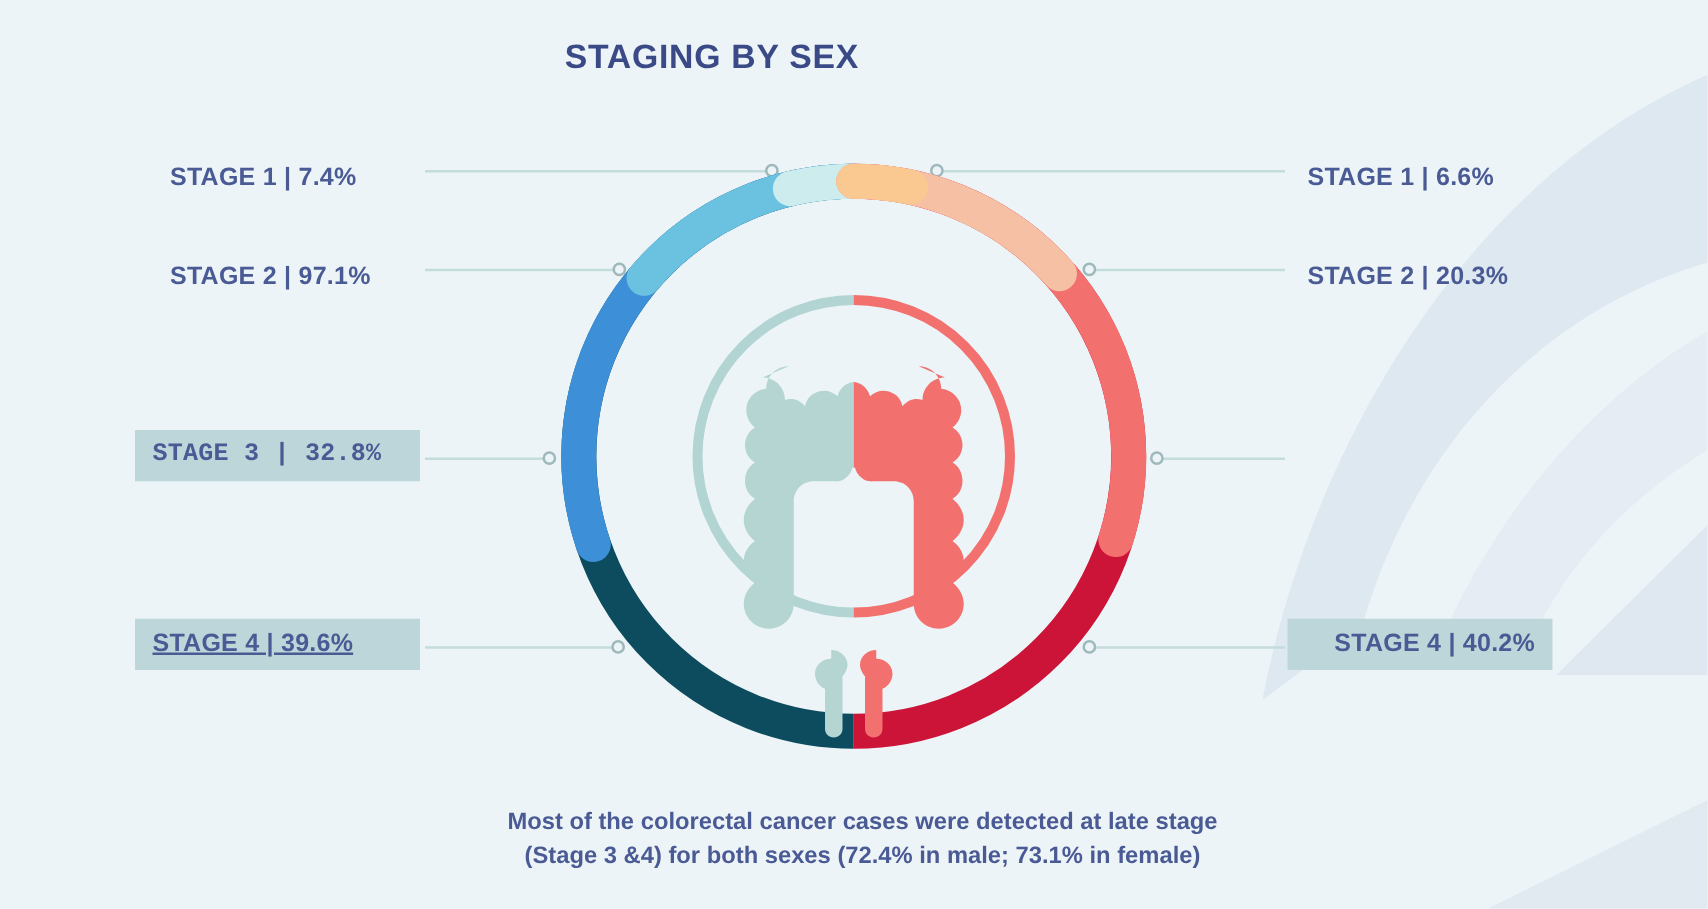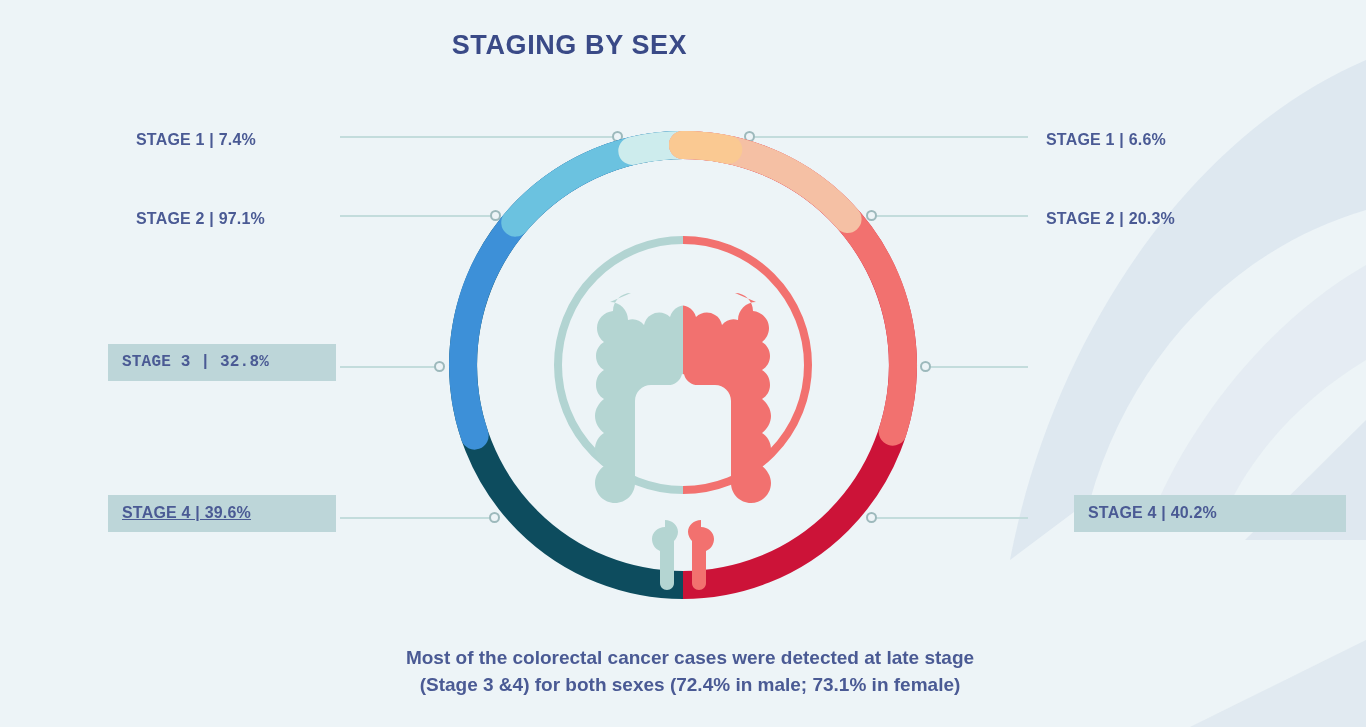--- a/index.html
+++ b/index.html
@@ -53,33 +53,33 @@
     left: 443px;
     top: 125px;
     width: 480px;
     height: 480px;
   }
   .chart-wrap svg { display: block; }
 
   
   .label {
     position: absolute;
-    font-size: 16px;
+    font-size: 20px;
     font-weight: bold;
     color: #4a5a94;
     white-space: nowrap;
     letter-spacing: 0.2px;
     line-height: 1;
     padding: 10px 14px 11px 14px;
   }
   .label.boxed {
     background: #bdd6d9;
   }
   .label.left  { text-align: left; }
-  .label.right { text-align: left; }
+  .label.right { text-align: right; }
 
   
   .leader {
     position: absolute;
     height: 2px;
     background: #c3dcdc;
   }
   .knob {
     position: absolute;
     width: 11px;
@@ -233,20 +233,20 @@
     </svg>
   </div>
 
   <div class="label left" style="left:122px; top:122px;">STAGE 1 | 7.4%</div>
   <div class="label left" style="left:122px; top:201px;">STAGE 2 | 97.1%</div>
   <div class="label left boxed" style="left:108px; top:344px; width:228px;font-family:Liberation Mono, monospace;">STAGE 3 | 32.8%</div>
   <div class="label left boxed" style="left:108px; top:495px; width:228px;text-decoration:underline;">STAGE 4 | 39.6%</div>
 
   <div class="label right" style="left:1032px; top:122px;">STAGE 1 | 6.6%</div>
   <div class="label right" style="left:1032px; top:201px;">STAGE 2 | 20.3%</div>
-  <div class="label right boxed" style="left:1030px; top:495px; width:272px;margin-left:44px;">STAGE 4 | 40.2%</div>
+  <div class="label right boxed" style="left:1030px; top:495px; width:212px;">STAGE 4 | 40.2%</div>
 
   <div class="caption">
     <span class="ln">Most of the colorectal cancer cases were detected at late stage</span>
     <span class="ln">(Stage 3 &amp;4) for both sexes (72.4% in male; 73.1% in female)</span>
   </div>
 
 </div>
 
 </body></html>

